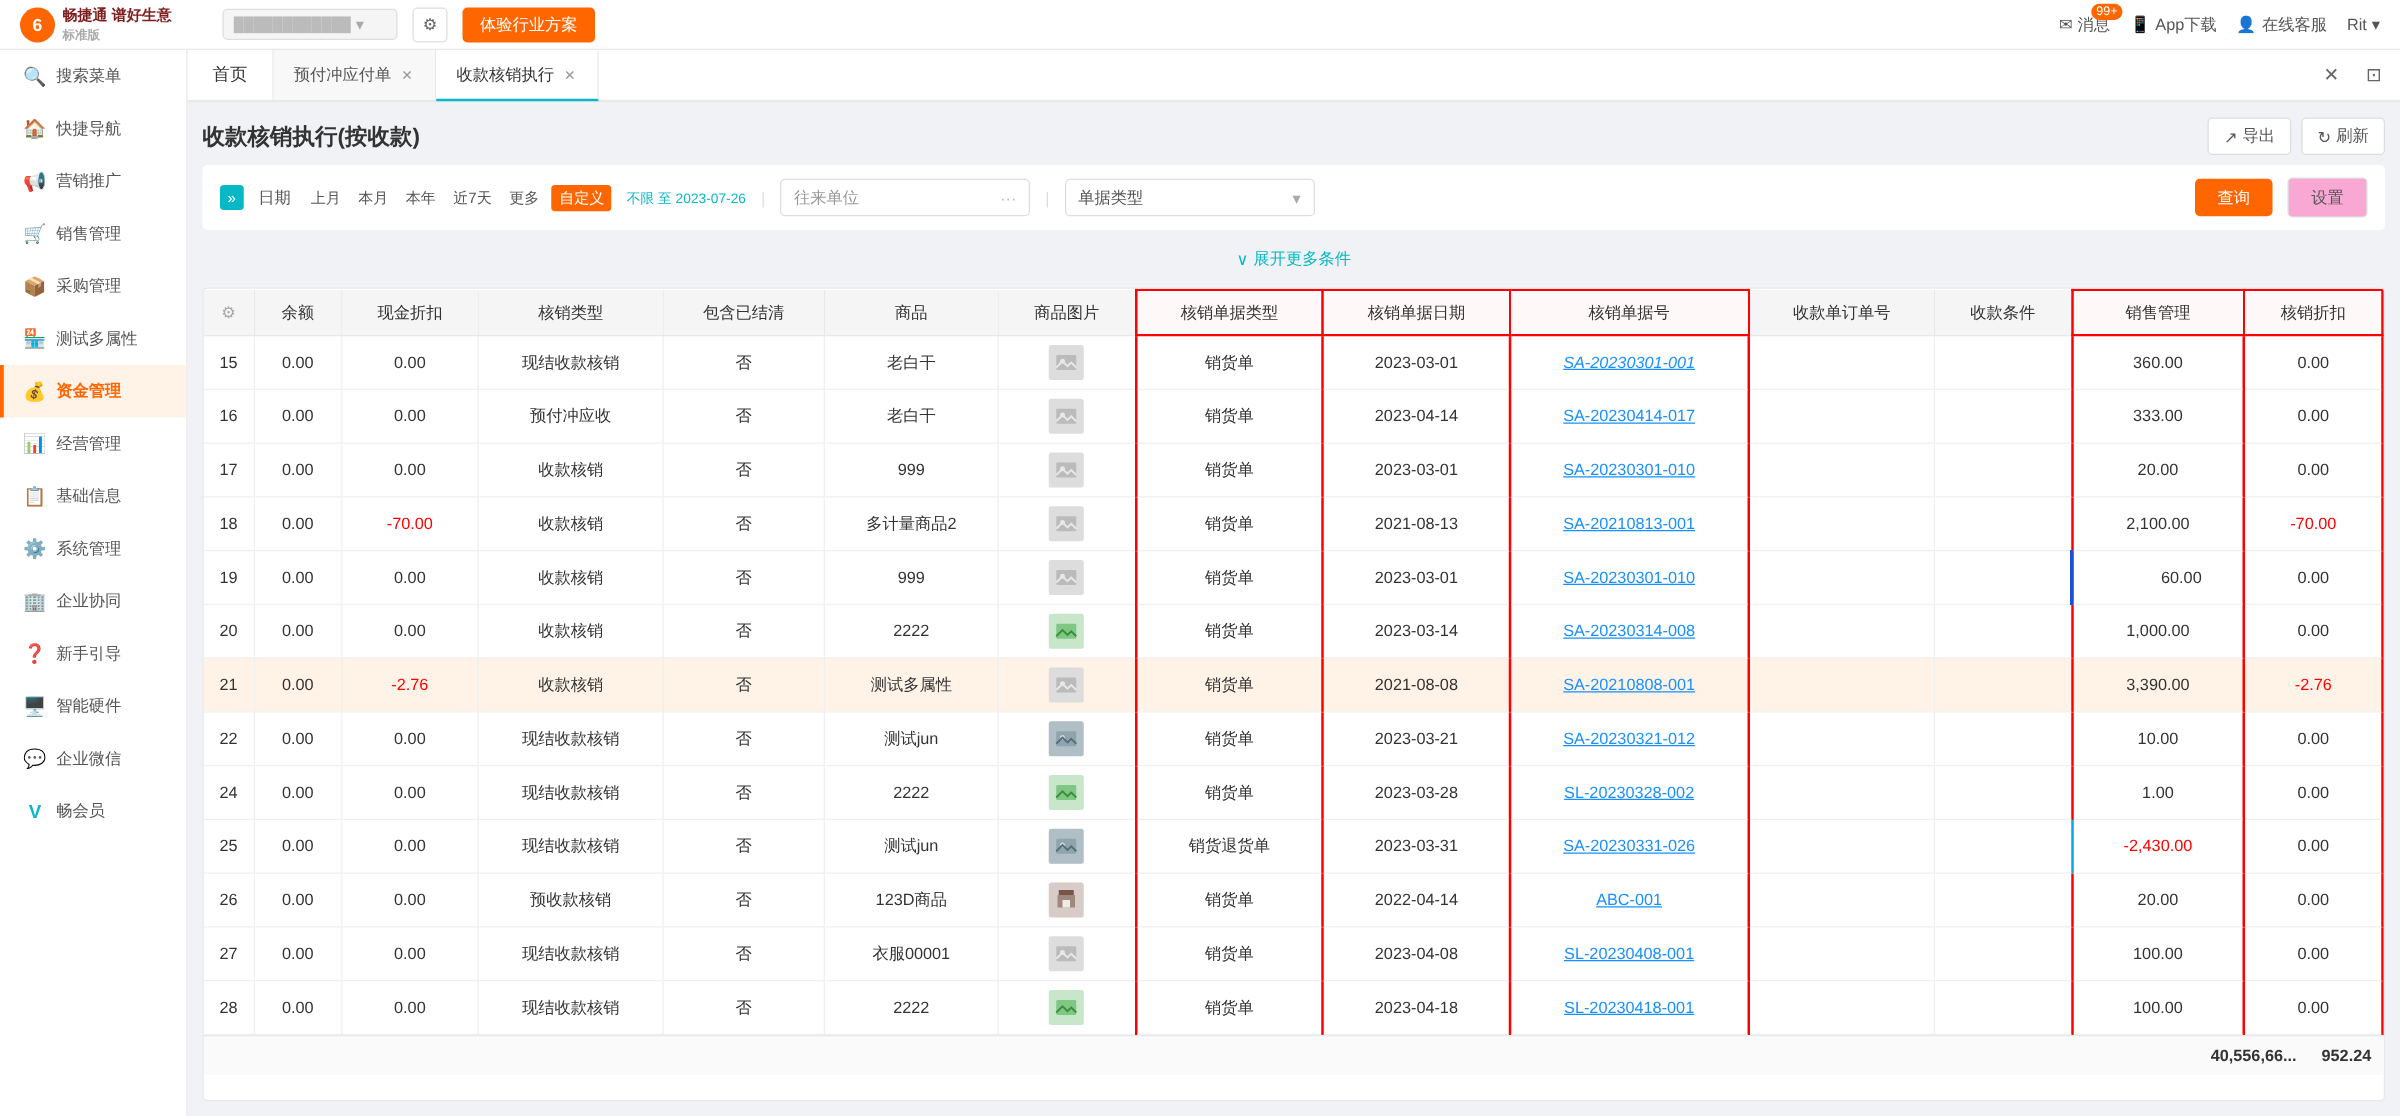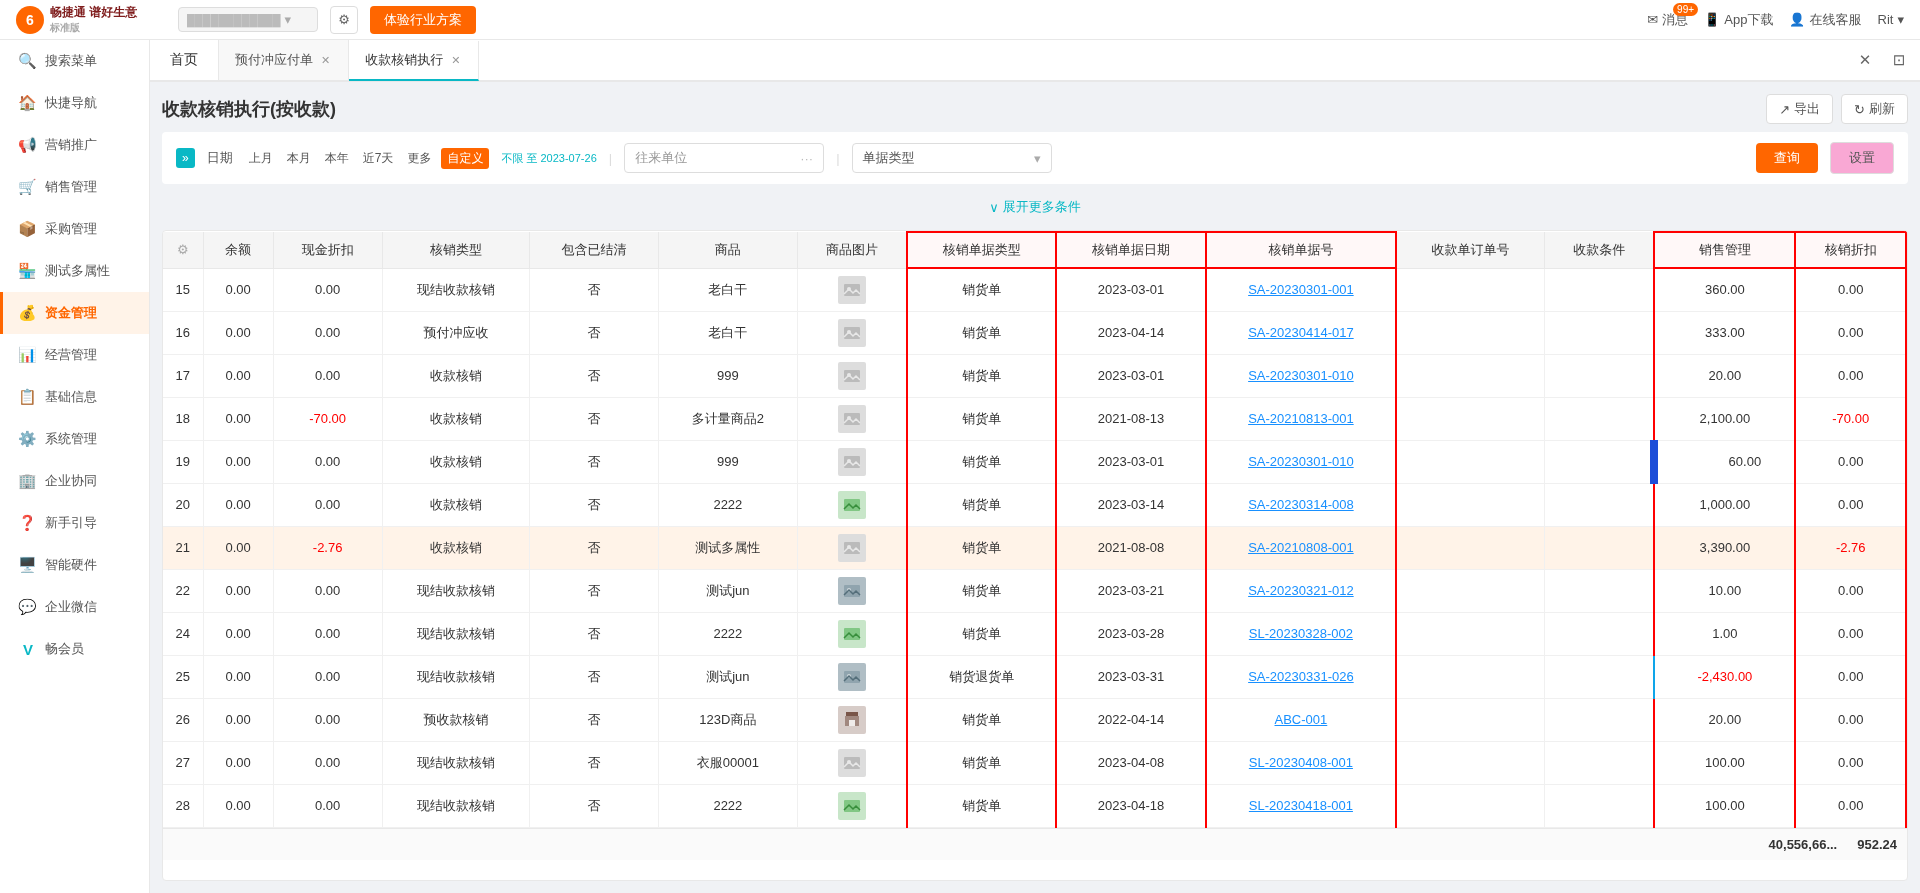--- a/index.html
+++ b/index.html
@@ -290,21 +290,21 @@
       <td>老白干</td>
       <td style="text-align:center;"><div class="img-thumb" style="background:#ddd;">
                     <svg viewBox="0 0 20 20" fill="none">
                       <rect x="2" y="4" width="16" height="12" rx="1" fill="#bbb"></rect>
                       <circle cx="7" cy="9" r="2" fill="#e8e8e8"></circle>
                       <path d="M2 14 l5-5 4 4 3-3 4 4" stroke="#e8e8e8" stroke-width="1.5"></path>
                     </svg>
                   </div></td>
       <td style="border-left:2px solid red;border-right:2px solid red;">销货单</td>
       <td style="border-left:2px solid red;border-right:2px solid red;">2023-03-01</td>
-      <td class="link-cell" style="border-left:2px solid red;border-right:2px solid red;">SA-20230301-001</td>
+      <td class="link-cell" style="border-left:2px solid red;border-right:2px solid red;font-style:italic;">SA-20230301-001</td>
       <td></td>
       <td></td>
       <td style="border-left:2px solid red;border-right:2px solid red;">360.00</td>
       <td style="border-left:2px solid red;border-right:2px solid red;">0.00</td>
     </tr>
               <tr>
       <td>16</td>
       <td>0.00</td>
       <td>0.00</td>
       <td>预付冲应收</td>
@@ -381,21 +381,21 @@
                       <rect x="2" y="4" width="16" height="12" rx="1" fill="#bbb"></rect>
                       <circle cx="7" cy="9" r="2" fill="#e8e8e8"></circle>
                       <path d="M2 14 l5-5 4 4 3-3 4 4" stroke="#e8e8e8" stroke-width="1.5"></path>
                     </svg>
                   </div></td>
       <td style="border-left:2px solid red;border-right:2px solid red;">销货单</td>
       <td style="border-left:2px solid red;border-right:2px solid red;">2023-03-01</td>
       <td class="link-cell" style="border-left:2px solid red;border-right:2px solid red;">SA-20230301-010</td>
       <td></td>
       <td></td>
-      <td style="border-left:8px solid #1d4ed8;border-right:2px solid red;padding-left:47px;">60.00</td>
+      <td style="border-left:3px solid #1d4ed8;border-right:2px solid red;padding-left:47px;">60.00</td>
       <td style="border-left:2px solid red;border-right:2px solid red;">0.00</td>
     </tr>
               <tr>
       <td>20</td>
       <td>0.00</td>
       <td>0.00</td>
       <td>收款核销</td>
       <td>否</td>
       <td>2222</td>
       <td style="text-align:center;"><div class="img-thumb" style="background:#c8e6c9;">

